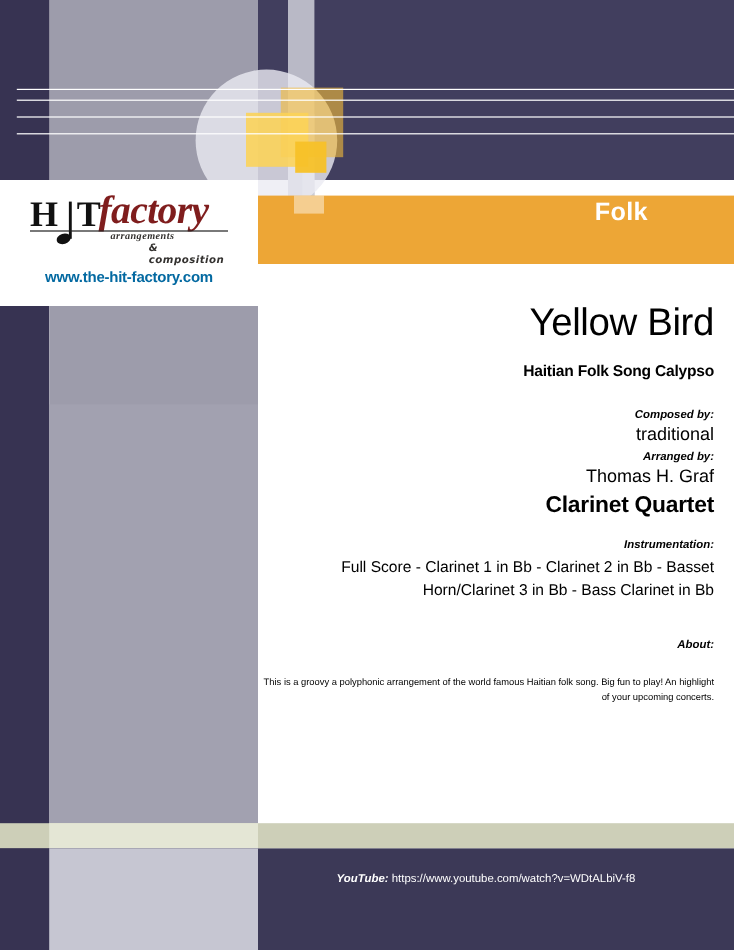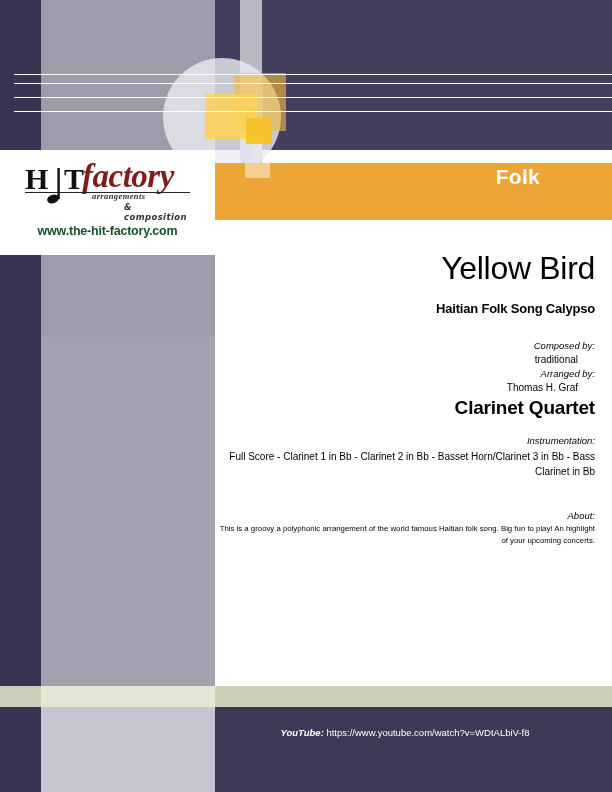--- a/index.html
+++ b/index.html
@@ -193,21 +193,21 @@
     font-style: italic;
     font-weight: bold;
     font-size: 8.5px;
     color: #33312f;
     letter-spacing: 0.4px;
   }
   .logo-url {
     font-family: "Liberation Sans", sans-serif;
     font-weight: bold;
     font-size: 12.5px;
-    color: #14532d;
+    color: #0369a1;
     letter-spacing: -0.2px;
     margin-top: 10px;
   }
 
   
   .genre-banner {
     position: absolute;
     left: 215px; top: 163px;
     width: 397px; height: 57px;
     background: #eda636;
@@ -249,58 +249,58 @@
   }
   .subtitle {
     font-size: 13px;
     font-weight: bold;
     margin: 14px 0 0 0;
     letter-spacing: -0.2px;
     text-align: right;
   }
   .lbl {
     font-size: 9.5px;
-    font-weight: normal;
+    font-weight: bold;
     font-style: italic;
     margin: 0;
     line-height: 1.35;
   }
   .val {
-    font-size: 10px;
-    margin: 0 17px 2px 0;
+    font-size: 15px;
+    margin: 0 0 2px 0;
     line-height: 1.35;
   }
   .credits {
     margin-top: 24px;
   }
   .ensemble-lbl {
     margin-top: 14px;
   }
   .ensemble {
     font-size: 19px;
     font-weight: bold;
     margin: 3px 0 0 0;
     letter-spacing: -0.2px;
   }
   .instr-lbl {
     margin-top: 16px;
     padding-left: 16px;
   }
   .instr {
-    font-size: 10px;
+    font-size: 13px;
     line-height: 1.45;
     margin: 2px 0 0 0;
   }
   .about-lbl {
     margin-top: 31px;
   }
   .about {
     font-size: 7.8px;
     line-height: 1.55;
-    margin: 0 0 0 0;
+    margin: 18px 0 0 0;
   }
 
   
   .footer-text {
     position: absolute;
     left: 215px; top: 727px;
     width: 380px;
     text-align: center;
     z-index: 9;
     color: #ffffff;

